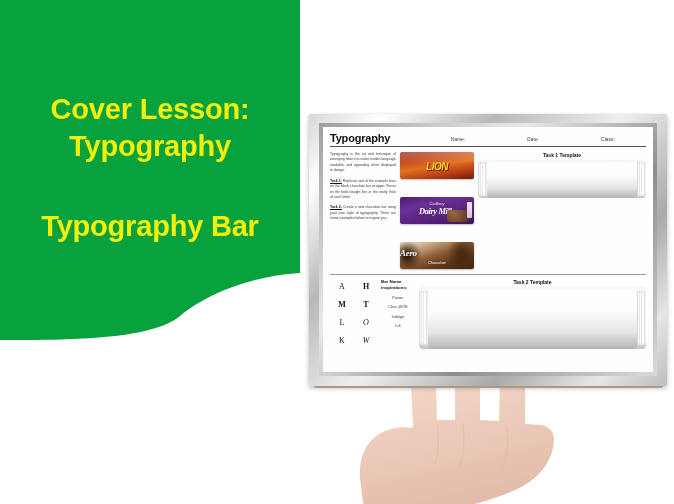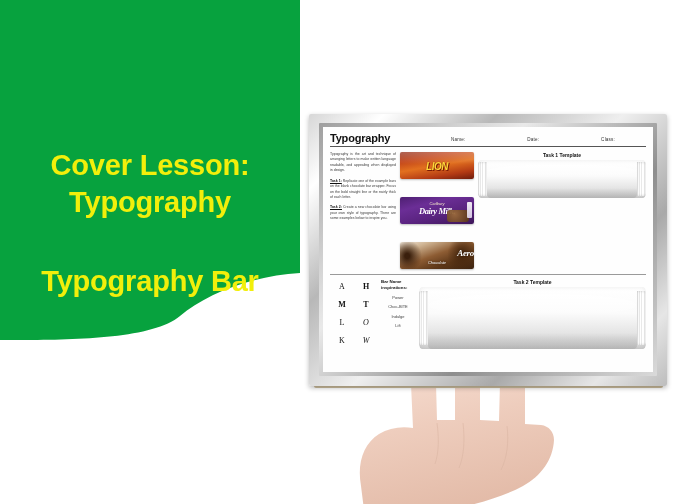--- a/index.html
+++ b/index.html
@@ -4,21 +4,21 @@
 <style>
   html,body{margin:0;padding:0;background:#fff;}
   body{width:674px;height:504px;position:relative;overflow:hidden;
        font-family:"Liberation Sans",sans-serif;}
 
   
   .green-panel{position:absolute;left:0;top:0;width:310px;height:340px;}
   .green-panel svg{position:absolute;left:0;top:0;}
   .cover-text{position:absolute;left:0;top:0;width:300px;height:300px;
               display:flex;flex-direction:column;align-items:center;
-              justify-content:flex-end;padding-top:36px;box-sizing:border-box;
+              justify-content:center;padding-top:36px;box-sizing:border-box;
               z-index:3;}
   .cover-line{color:#F2EF0B;font-weight:bold;font-size:29px;line-height:1.28;
               text-align:center;letter-spacing:-0.2px;white-space:nowrap;}
   .cover-gap{height:42px;}
 
   
   .photo{position:absolute;left:305px;top:110px;width:369px;height:394px;}
 
   
   .board{position:absolute;left:9px;top:8px;width:349px;height:270px;
@@ -83,21 +83,21 @@
      background:radial-gradient(circle at 35% 35%,#9a6a3c,#57331a);
      border-radius:3px;opacity:.95;}
   .bar-dm .glass{position:absolute;right:2px;top:5px;width:5px;height:16px;
      background:linear-gradient(180deg,#fff,#e3d7ef);border-radius:1px;opacity:.9;}
 
   
   .bar-aero{background:linear-gradient(160deg,#efe6da 0%,#cdb291 18%,
             #8a5a32 45%,#5b3517 70%,#a9seventy 100%);
             background:linear-gradient(160deg,#f1e8dc 0%,#cfb493 20%,
             #8d5c33 48%,#5d3718 72%,#3c2310 100%);}
-  .bar-aero .lbl{position:absolute;left:0;right:0;top:6px;text-align:right;
+  .bar-aero .lbl{position:absolute;left:0;right:0;top:6px;text-align:left;
      font-size:9px;color:#fff;font-weight:bold;font-style:italic;
      letter-spacing:-.3px;text-shadow:0 0 2px rgba(0,0,0,.5);
      font-family:"Liberation Serif",serif;}
   .bar-aero .sub{position:absolute;left:0;right:0;bottom:4px;text-align:center;
      font-size:4px;color:#fff;font-style:italic;text-shadow:0 0 2px rgba(0,0,0,.6);}
   .bar-aero .swirl{position:absolute;left:-4px;top:-4px;width:28px;height:36px;
      background:radial-gradient(ellipse at 40% 50%,#3a1f0c 10%,rgba(58,31,12,0) 62%);}
   .bar-aero .swirl2{position:absolute;right:-4px;bottom:-6px;width:32px;height:34px;
      background:radial-gradient(ellipse at 50% 40%,#4a290f 10%,rgba(74,41,15,0) 65%);}
 

